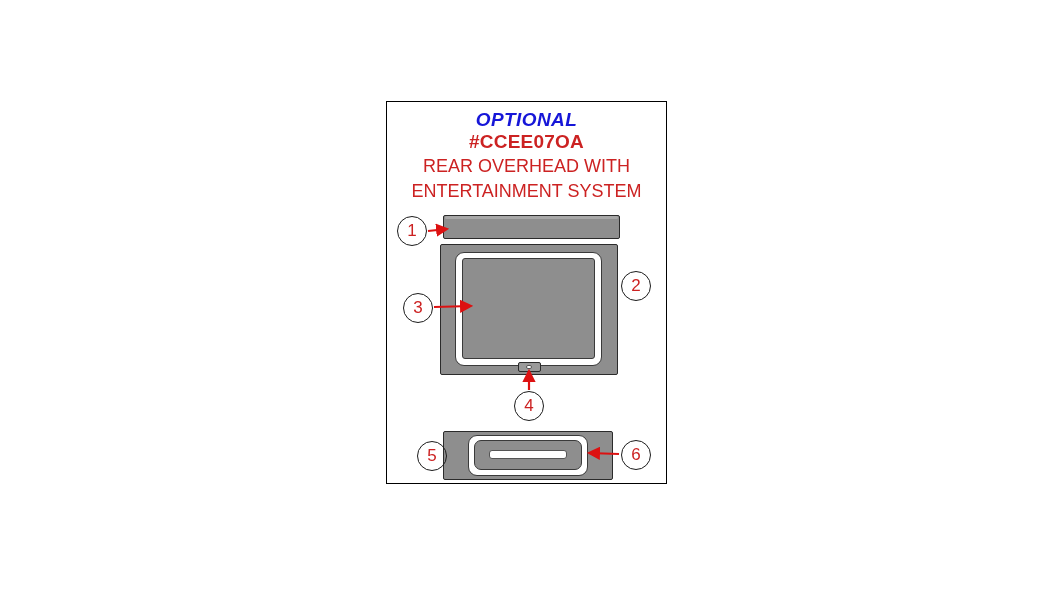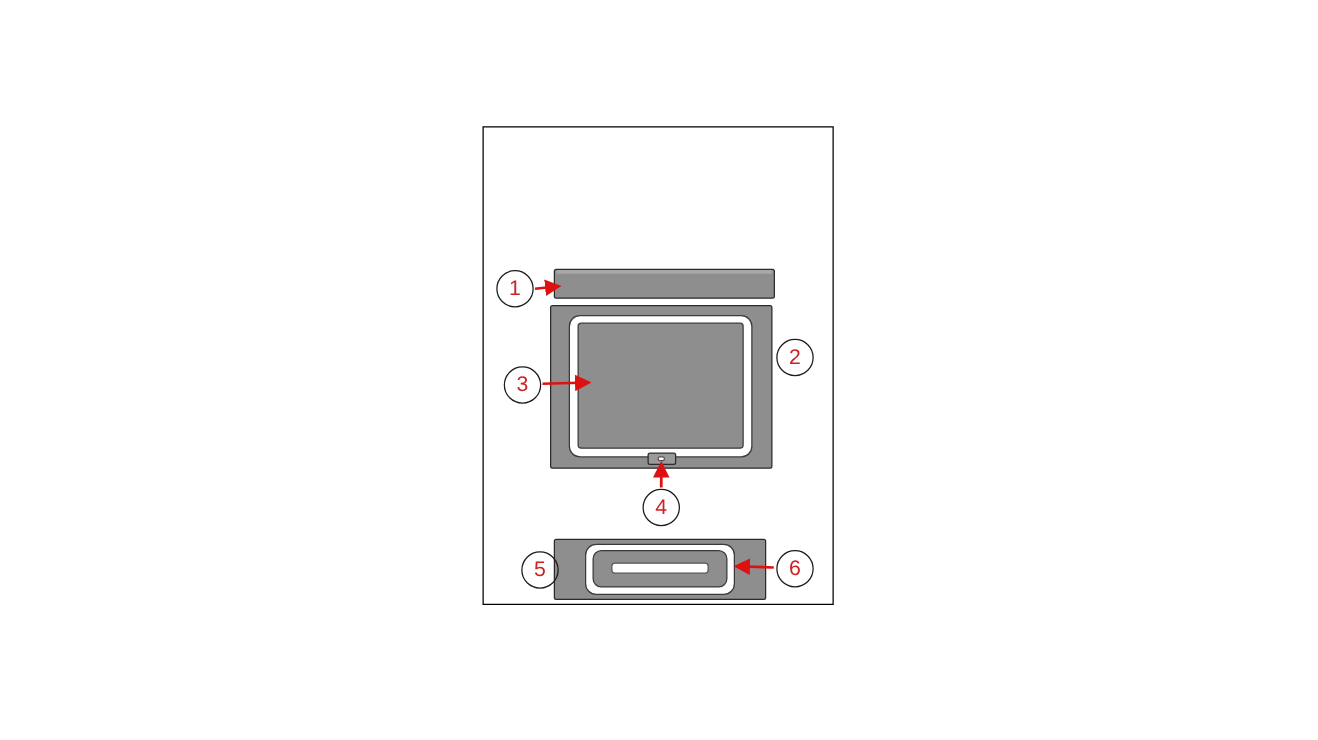--- a/index.html
+++ b/index.html
@@ -196,20 +196,26 @@
 
   .leader { position: absolute; }
 </style>
 </head>
 <body>
 
 <div id="stage">
 
   <div id="panel"></div>
 
+  <div id="titles">
+    <div class="t-optional">OPTIONAL</div>
+    <div class="t-code">#CCEE07OA</div>
+    <div class="t-desc">REAR OVERHEAD WITH</div>
+    <div class="t-desc">ENTERTAINMENT SYSTEM</div>
+  </div>
 
   <div class="part" id="part-top-bar"></div>
   <div class="part" id="part-top-bar-hl"></div>
 
   <div class="part" id="part-housing"></div>
   <div class="part" id="part-bezel"></div>
   <div class="part" id="part-screen"></div>
 
   <div class="part" id="part-latch"></div>
   <div class="part" id="part-latch-dot"></div>

